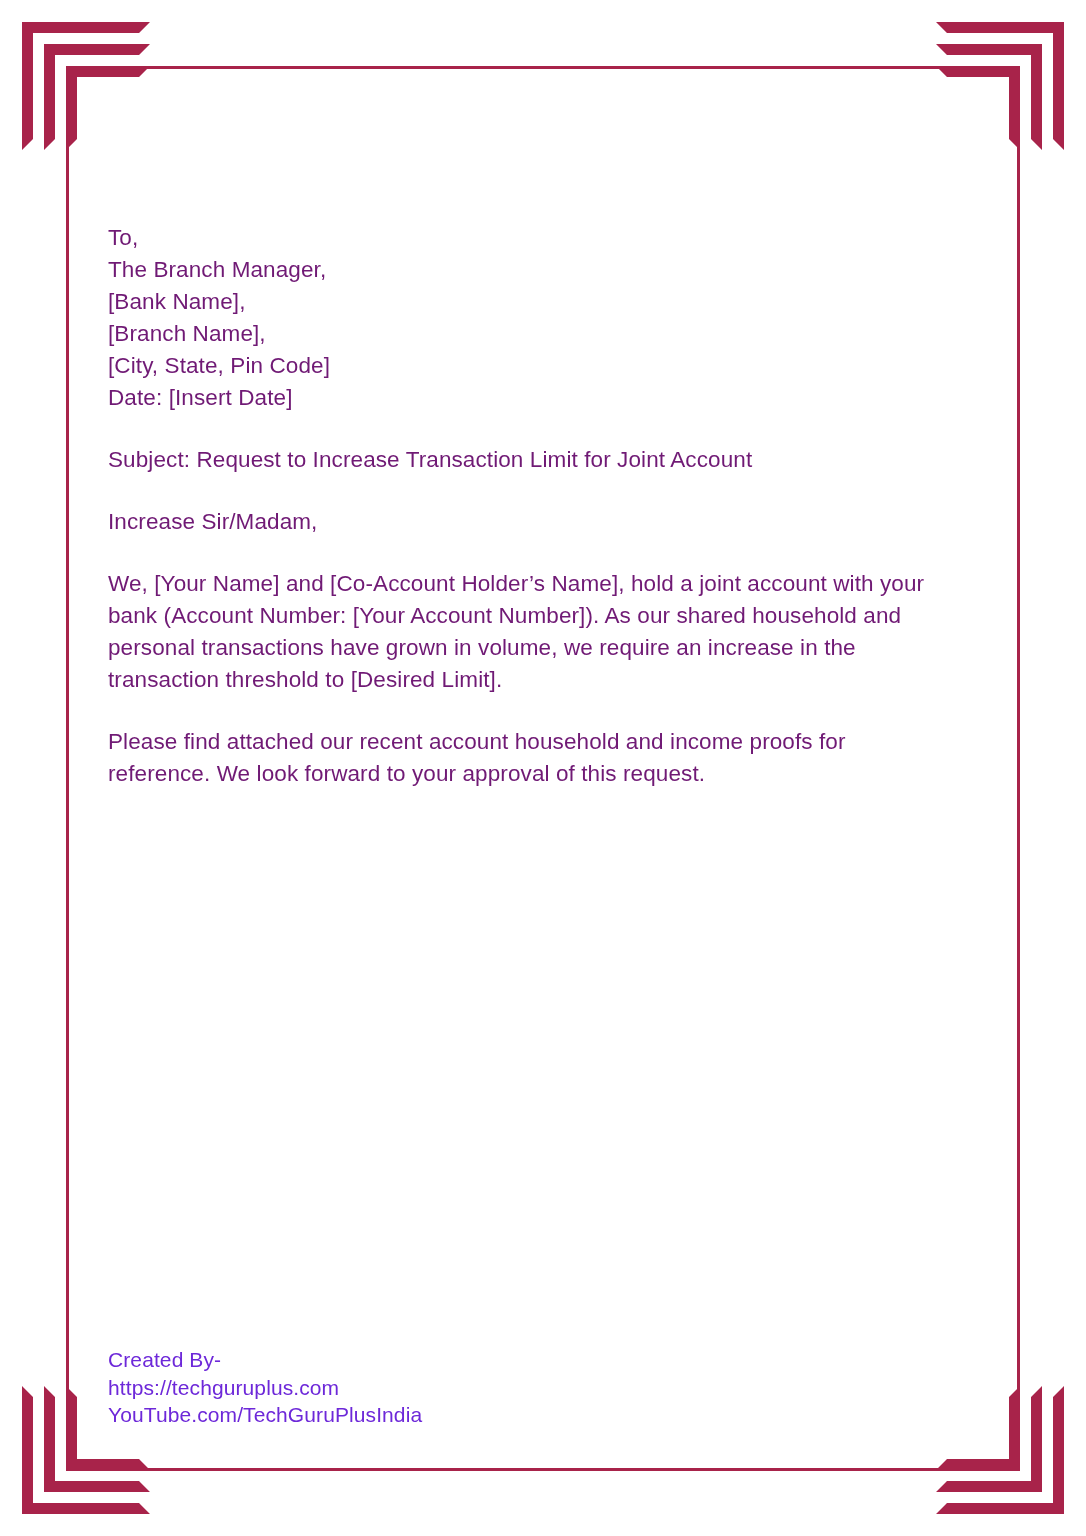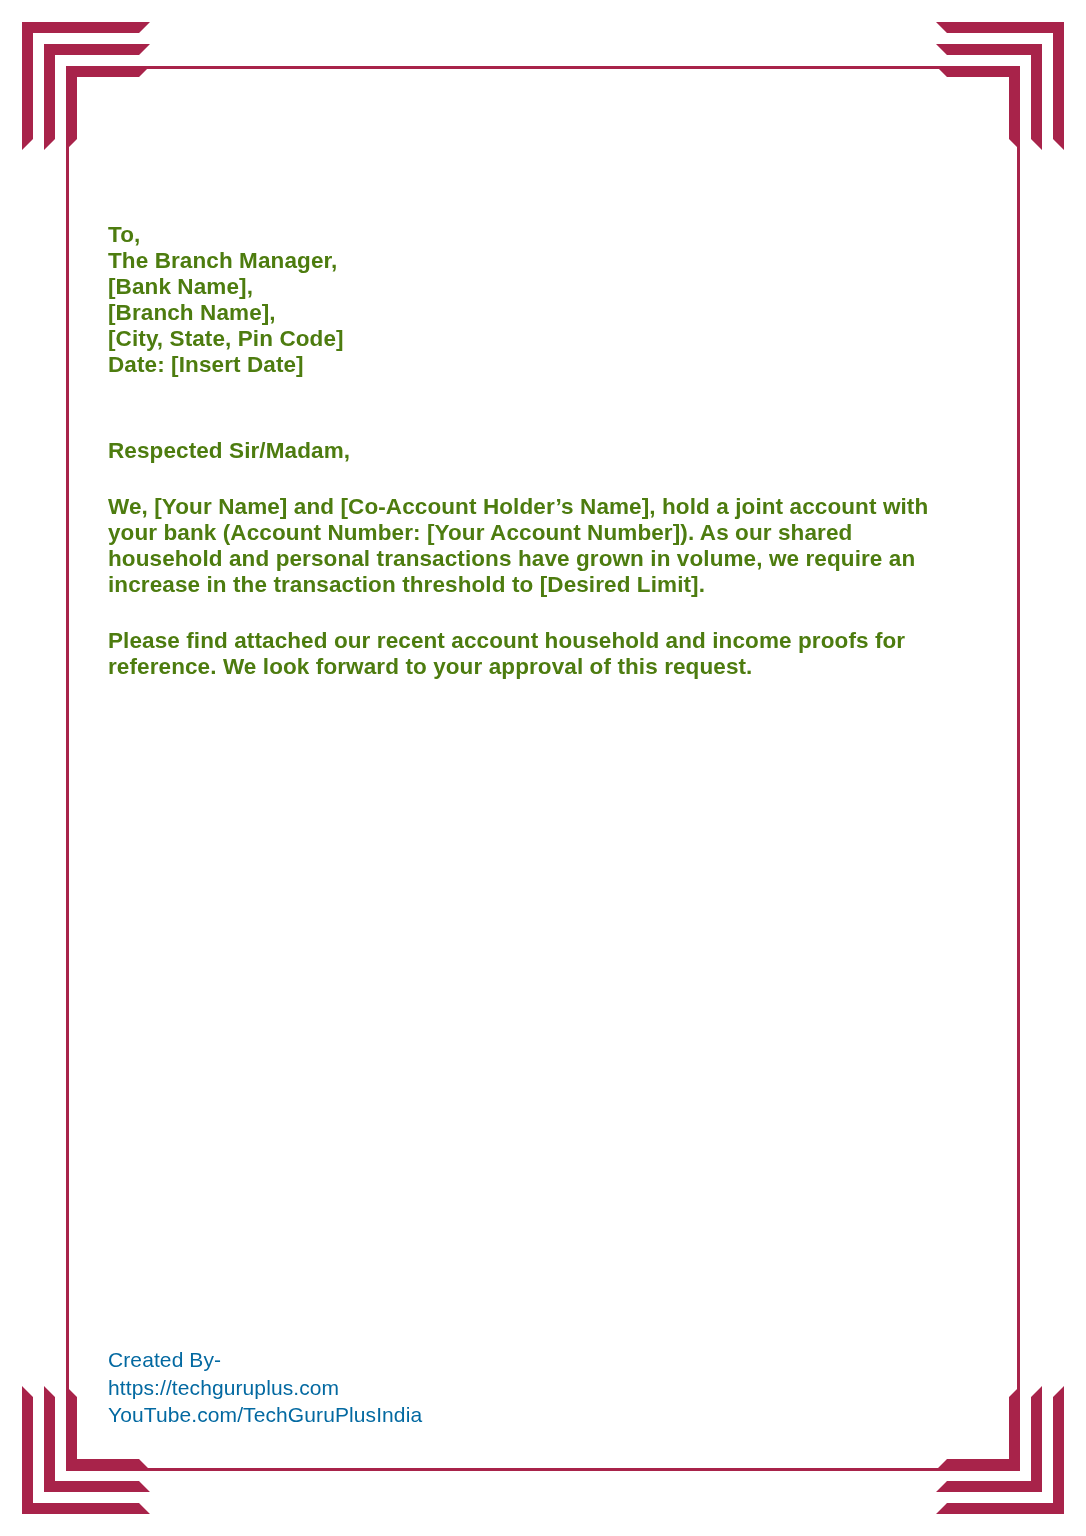--- a/index.html
+++ b/index.html
@@ -46,39 +46,38 @@
 
   
   .letter {
     position: absolute;
     left: 108px;
     top: 222px;
     width: 845px;
   }
 
   .block {
-    color: #4d7c0f;
+    color: #701a75;
     font-size: 22.5px;
-    line-height: 26px;
+    line-height: 32px;
     letter-spacing: 0.1px;
     white-space: pre-line;
-    font-weight: bold;
   }
 
   .block.para {
     white-space: normal;
   }
 
   .gap { height: 30px; }
 
   .footer-credit {
     position: absolute;
     left: 108px;
     top: 1346px;
-    color: #0369a1;
+    color: #6d28d9;
     font-size: 21px;
     line-height: 27.5px;
     letter-spacing: 0.1px;
     white-space: pre-line;
   }
 </style>
 </head>
 <body>
 
 <div id="page">
@@ -121,24 +120,25 @@
 
     <div class="block">To,
 The Branch Manager,
 [Bank Name],
 [Branch Name],
 [City, State, Pin Code]
 Date: [Insert Date]</div>
 
     <div class="gap"></div>
 
+    <div class="block">Subject: Request to Increase Transaction Limit for Joint Account</div>
 
     <div class="gap"></div>
 
-    <div class="block">Respected Sir/Madam,</div>
+    <div class="block">Increase Sir/Madam,</div>
 
     <div class="gap"></div>
 
     <div class="block para">We, [Your Name] and [Co-Account Holder’s Name], hold a joint account with your bank (Account Number: [Your Account Number]). As our shared household and personal transactions have grown in volume, we require an increase in the transaction threshold to [Desired Limit].</div>
 
     <div class="gap"></div>
 
     <div class="block para">Please find attached our recent account household and income proofs for reference. We look forward to your approval of this request.</div>
 
     <div class="gap"></div>

